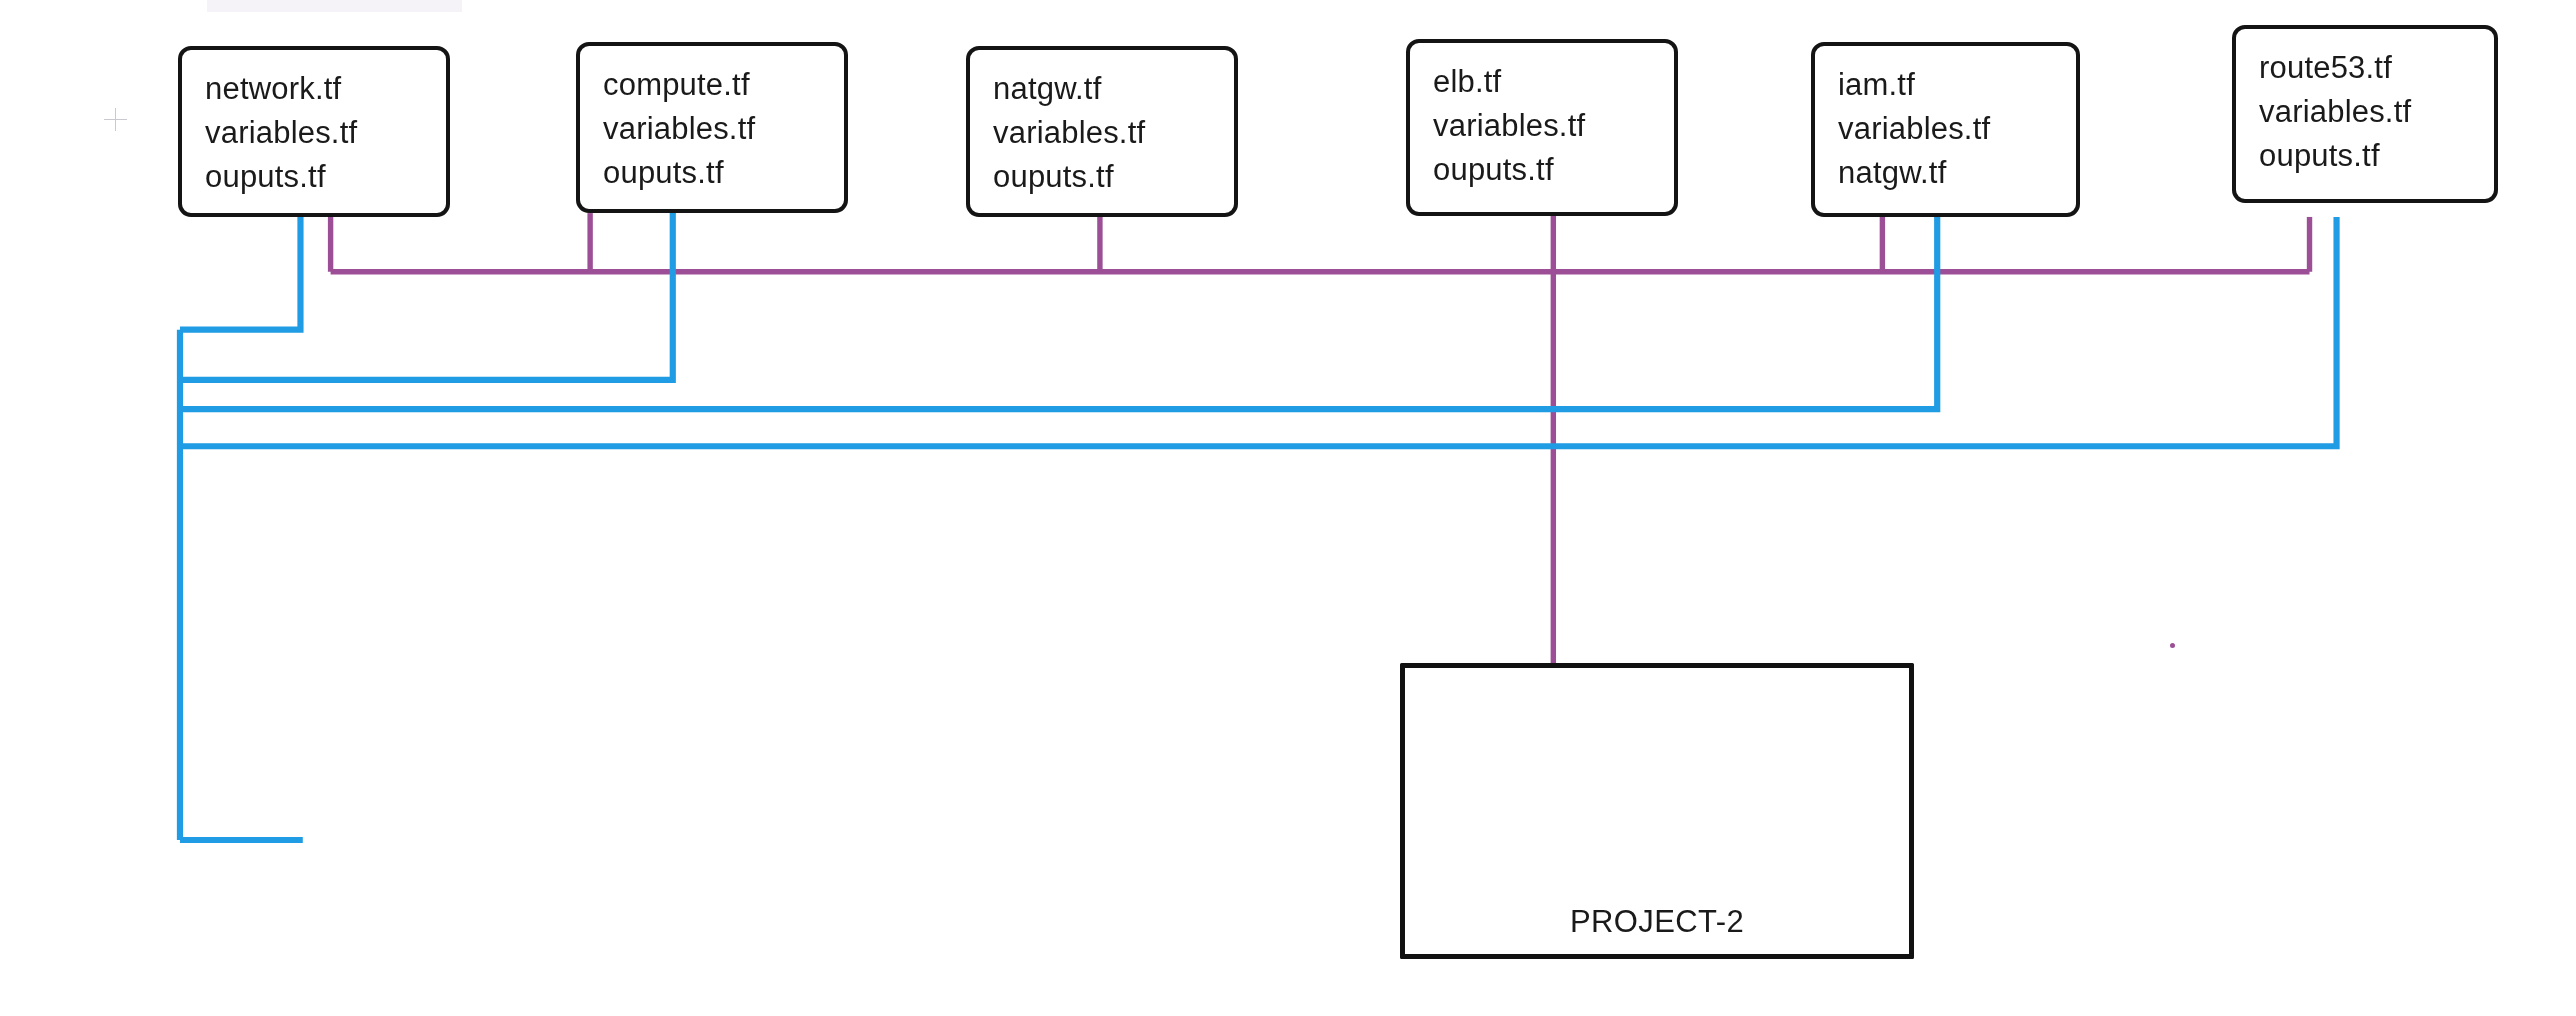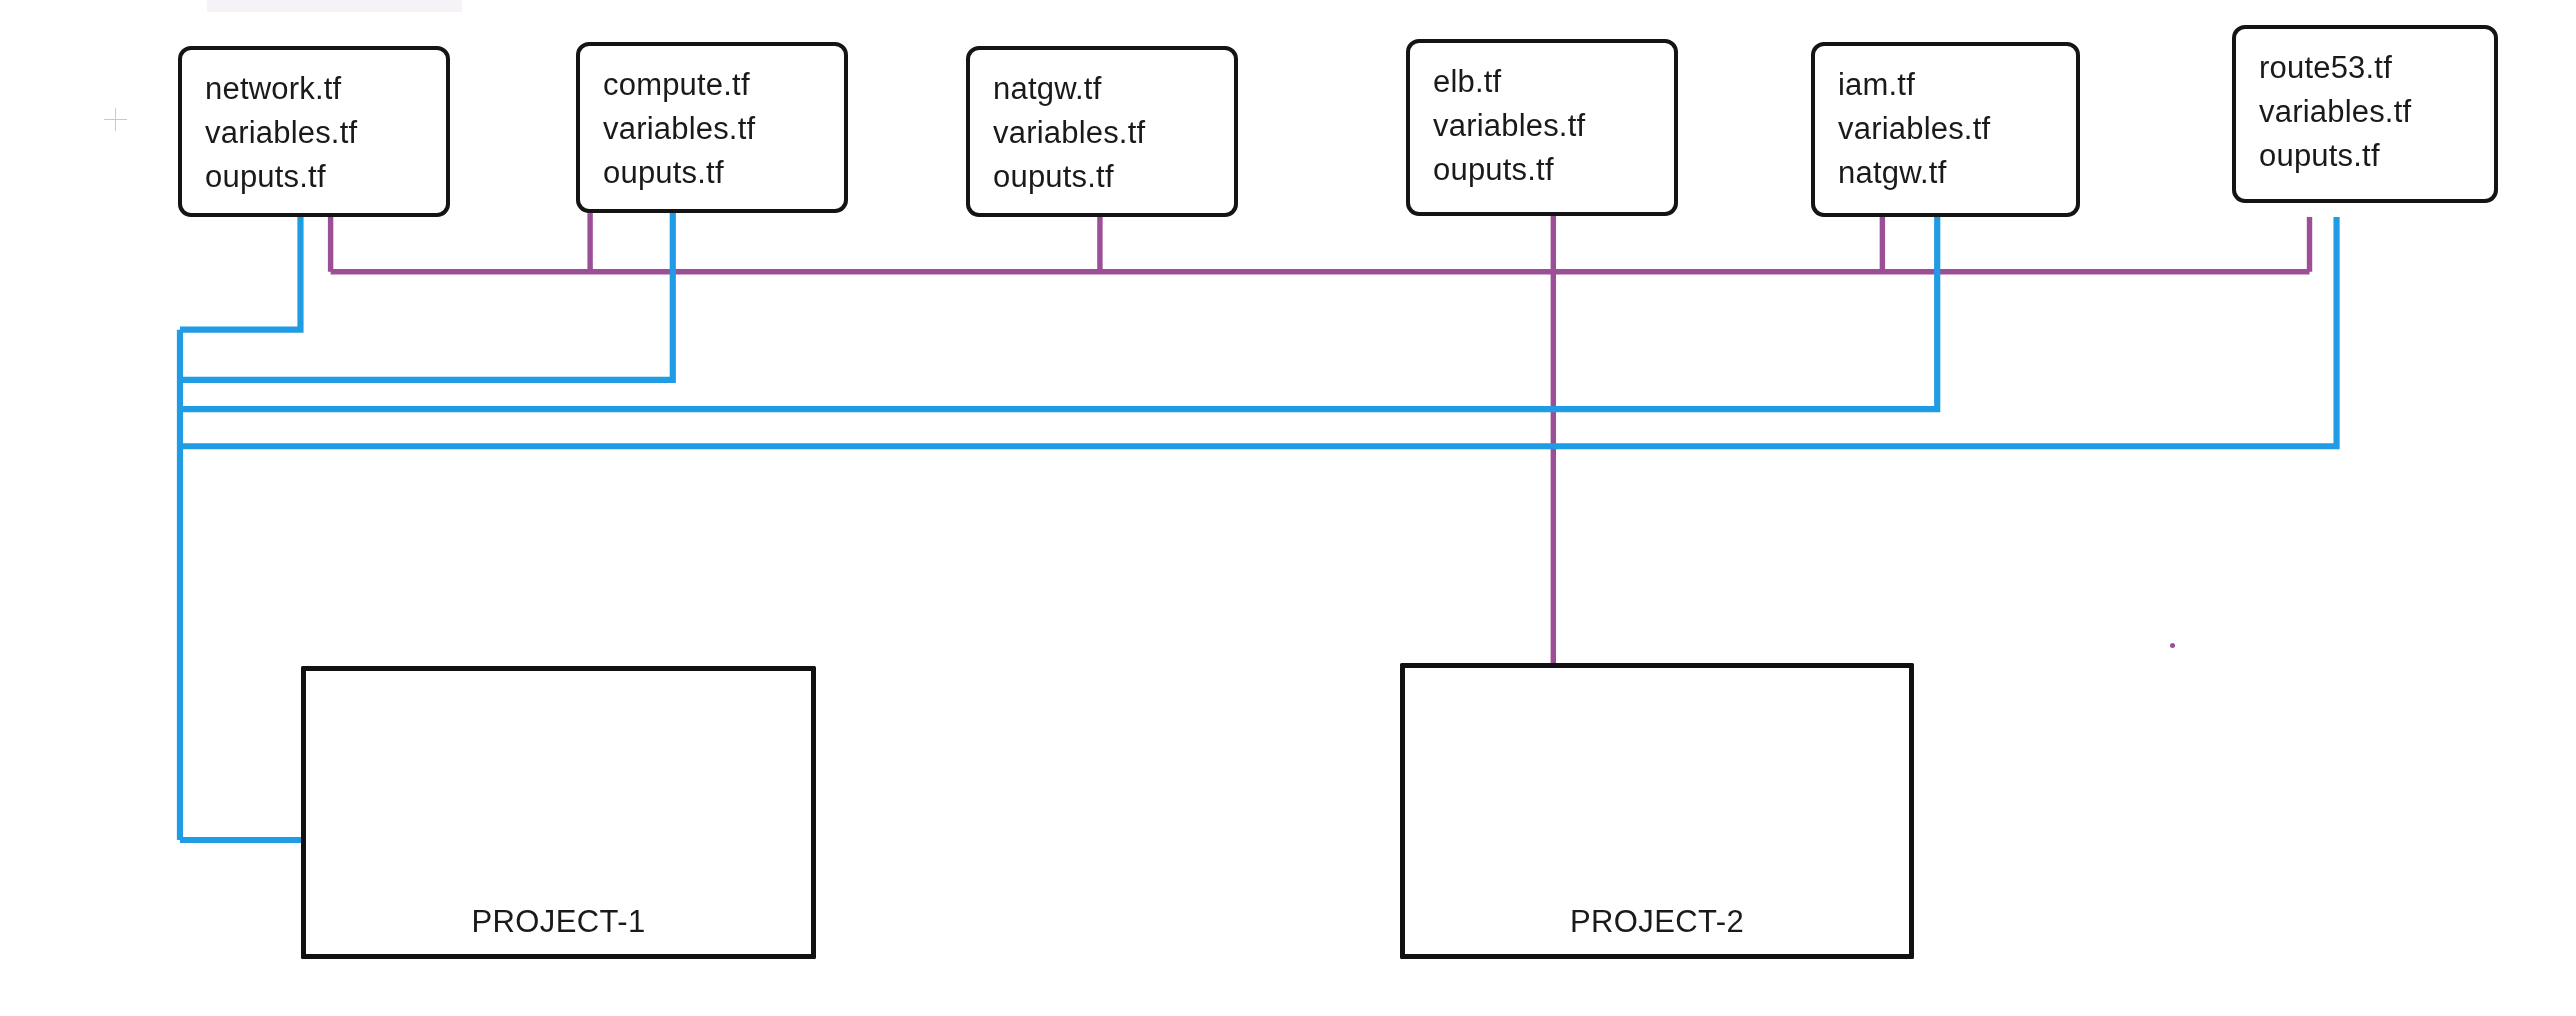--- a/index.html
+++ b/index.html
@@ -87,22 +87,19 @@
 variables.tf
 natgw.tf</div>
   </div>
 
   <div class="mod-box" style="left:2232px;top:25px;width:266px;height:178px;">
     <div class="mod-lines">route53.tf
 variables.tf
 ouputs.tf</div>
   </div>
 
-  <div class="proj-box" style="left:301px;top:666px;width:515px;height:293px;">
-    <div class="proj-label">PROJECT-1</div>
-  </div>
 
   <div class="proj-box" style="left:1400px;top:663px;width:514px;height:296px;">
     <div class="proj-label">PROJECT-2</div>
   </div>
 
 </div>
 
 
 </body></html>

